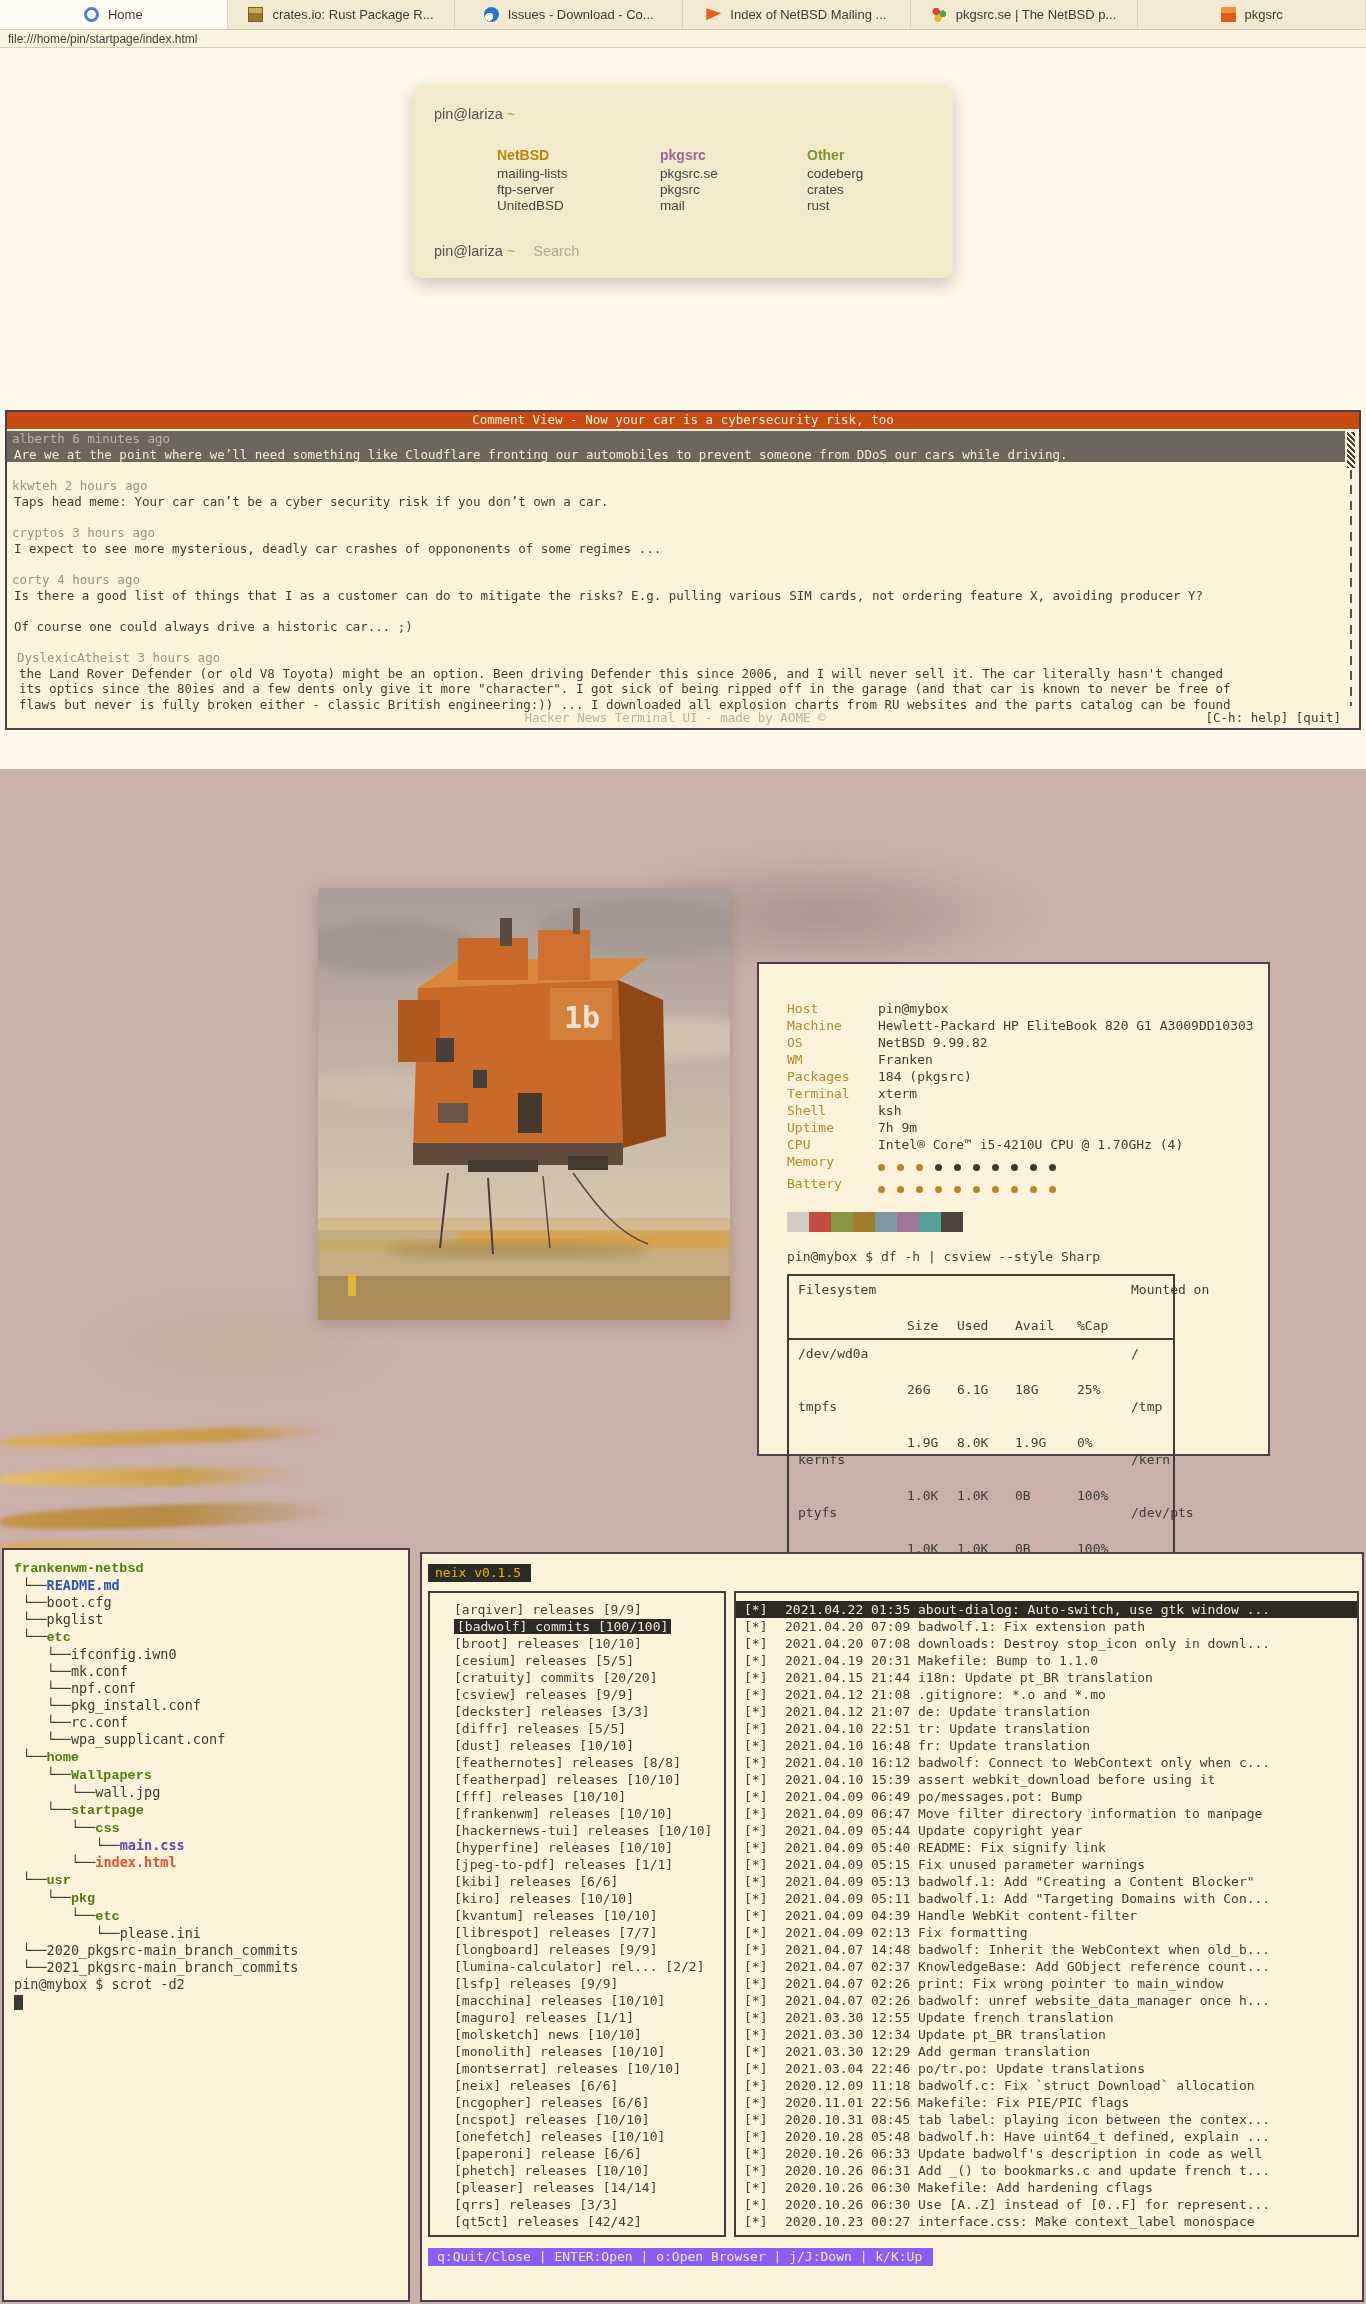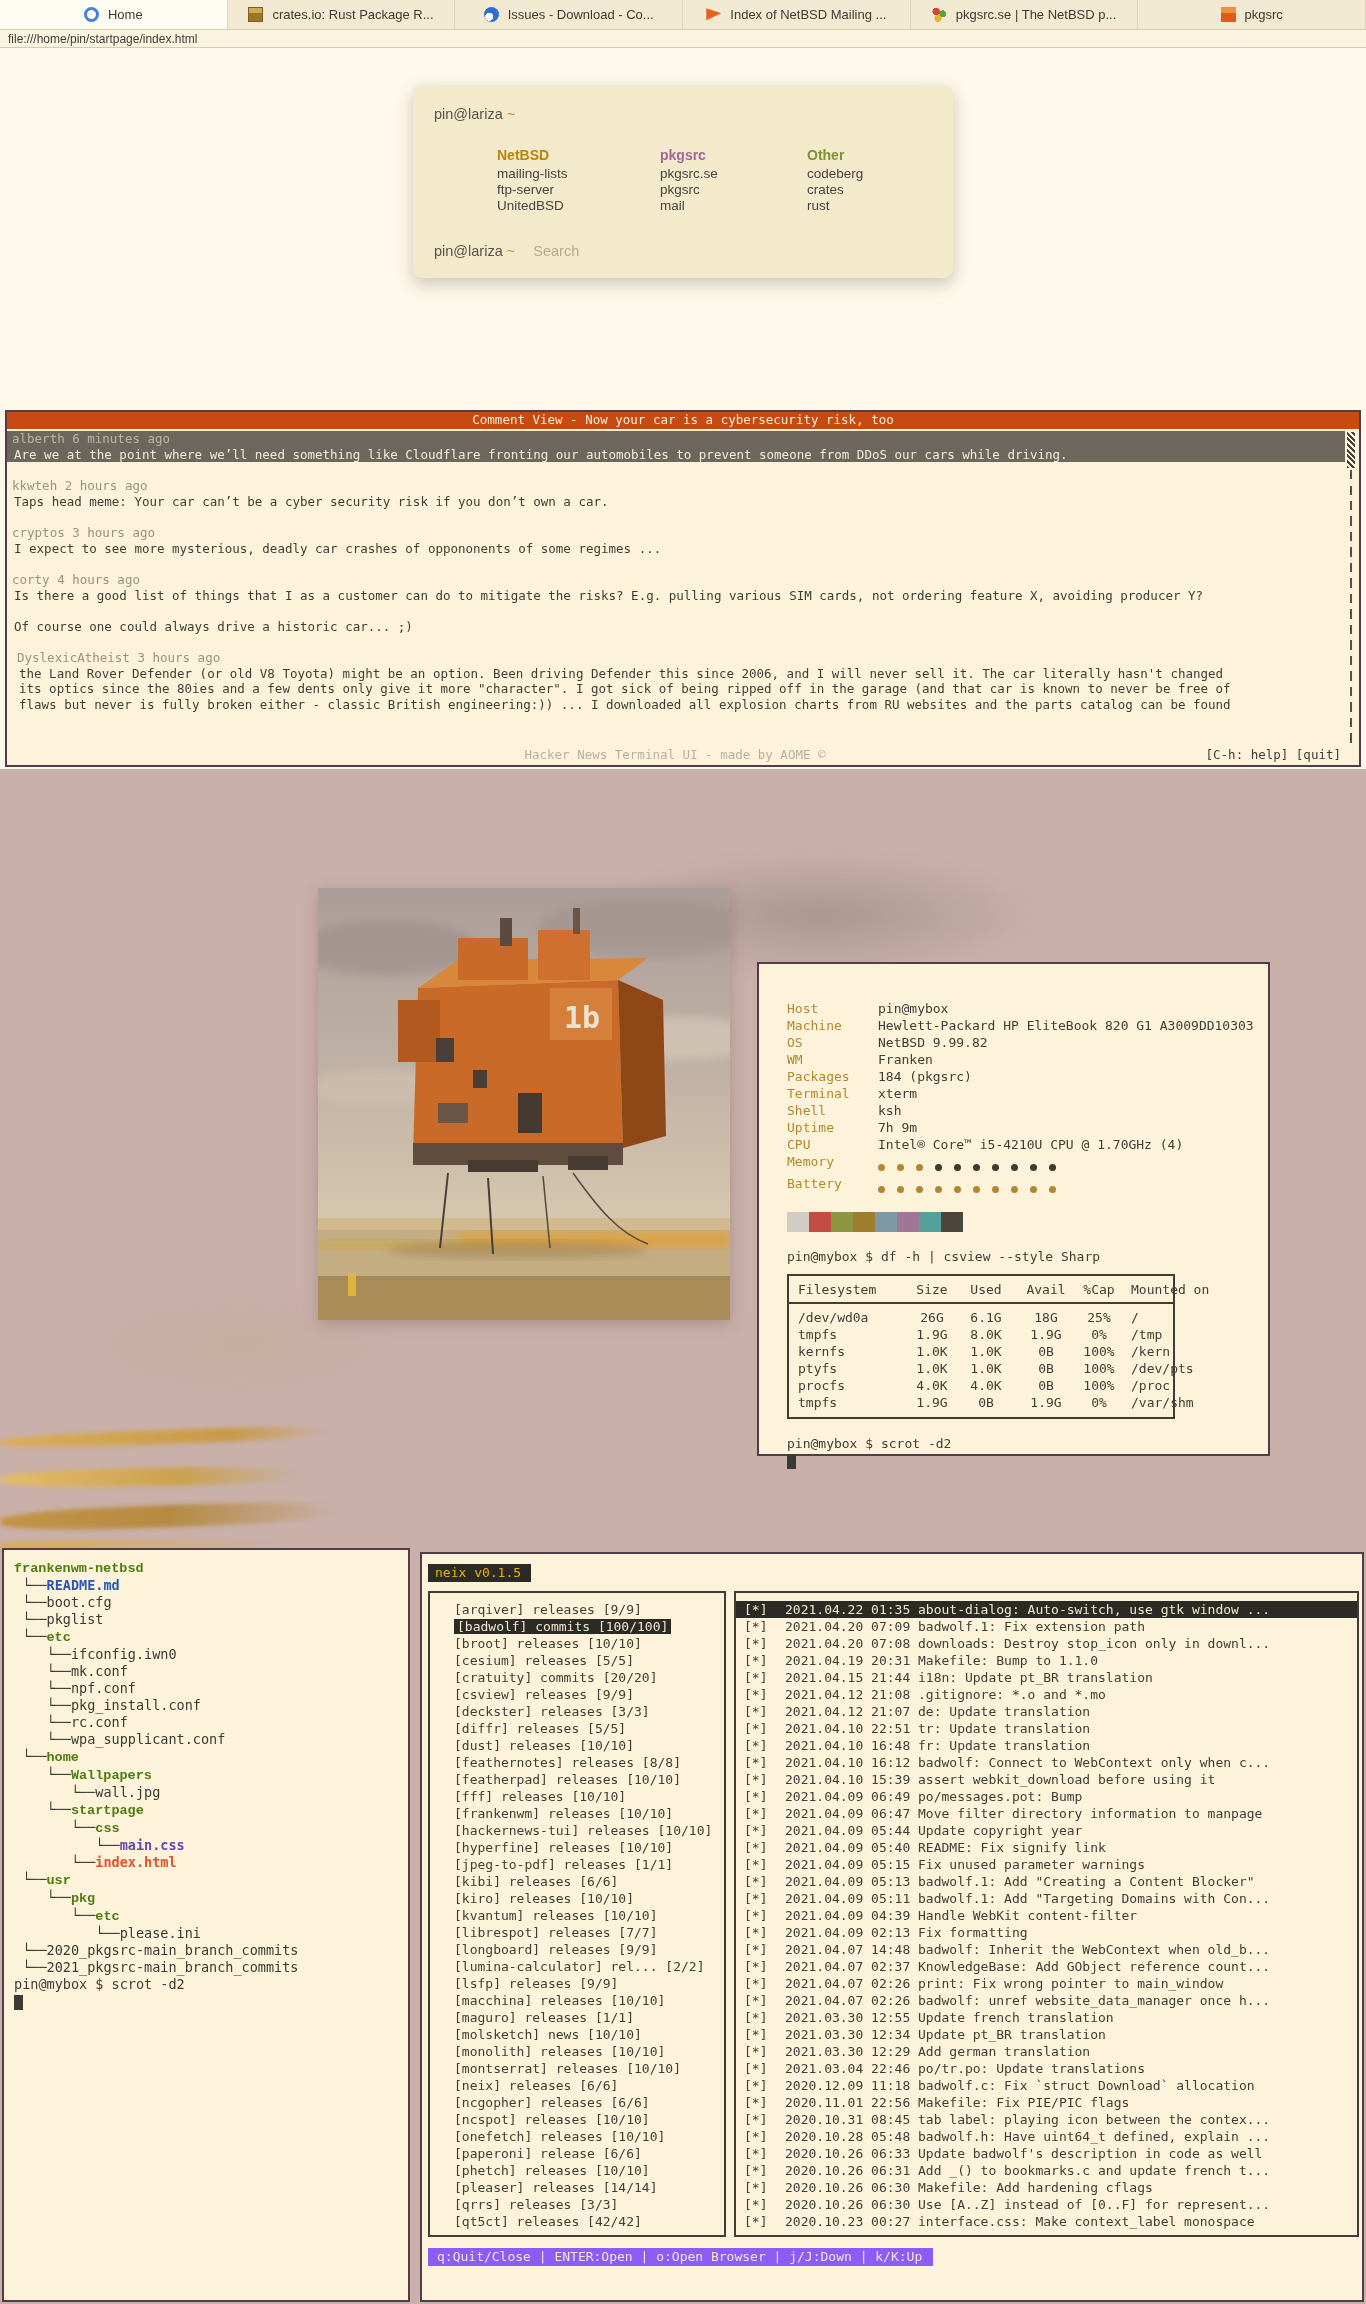--- a/index.html
+++ b/index.html
@@ -54,21 +54,21 @@
   .sc-head { font-size:14px; font-weight:bold; margin-bottom:3px; }
   .sc-link { font-size:13.5px; color:#45443e; line-height:16px; cursor:pointer; }
   .sc-search { position:absolute; left:21px; top:158px; font-size:14.5px; color:#56534b; }
   .sc-search .ph { color:#b3ab92; margin-left:14px; }
 
   
   .term { position:absolute; background:#fdf3da; border:2px solid #513c49; color:#3f3d36; }
   .cursor { width:9px; height:15px; background:#3b3a33; margin-top:2px; }
 
   
-  .hn { left:5px; top:410px; width:1356px; height:357px;
+  .hn { left:5px; top:410px; width:1356px; height:320px;
     font-size:12.5px; line-height:15.5px; }
   .hn-title { height:17px; background:#c64a12; color:#f8efd6; text-align:center; }
   .hn-body { position:relative; padding-top:2px; height:calc(100% - 17px); }
   .hn-comment { margin-bottom:16px; }
   .hn-user { color:#9a937e; padding-left:5px; }
   .hn-line { padding-left:7px; white-space:pre-wrap; }
   .hn-comment.indent .hn-user { padding-left:10px; }
   .hn-comment.indent .hn-line { padding-left:12px; }
   .hn-comment.selected { background:#6b675c; width:calc(100% - 14px); }
   .hn-comment.selected .hn-user { color:#bcb5a0; }
@@ -94,21 +94,21 @@
   .f-dot { display:inline-block; width:7px; height:7px; border-radius:50%;
     margin-right:12px; background:#3b3a33; }
   .f-dot.on { background:#b3872f; }
   .palette { margin-top:15px; display:flex; }
   .swatch { width:22px; height:20px; }
   .f-cmd { margin-top:16px; }
   .df { margin-top:9px; width:388px; border:2px solid #3f3d36; padding:5px 0 6px 0; }
   .df-grid { display:grid; grid-template-columns:118px 50px 58px 62px 44px auto; }
   .df-grid span { white-space:pre; }
   .df-grid .c0 { padding-left:9px; }
-  .df-grid .c1,.df-grid .c2,.df-grid .c3,.df-grid .c4 { text-align:center; }
+  .df-grid .c1,.df-grid .c2,.df-grid .c3,.df-grid .c4 { text-align:left;margin-top:36px; }
   .df-grid .c5 { padding-left:10px; }
   .df-sep { border-top:2px solid #3f3d36; margin:4px 0 5px 0; }
   .f-prompt { margin-top:16px; }
 
   
   .tree { left:2px; top:1548px; width:408px; height:754px;
     font-size:13.5px; line-height:17px; padding:9px 0 0 10px; }
   .t-line { white-space:pre; }
   .t-pre { color:#3b3a33; }
   .t-dir { color:#4d7c0f; font-weight:bold;font-family:Liberation Mono, monospace; }

